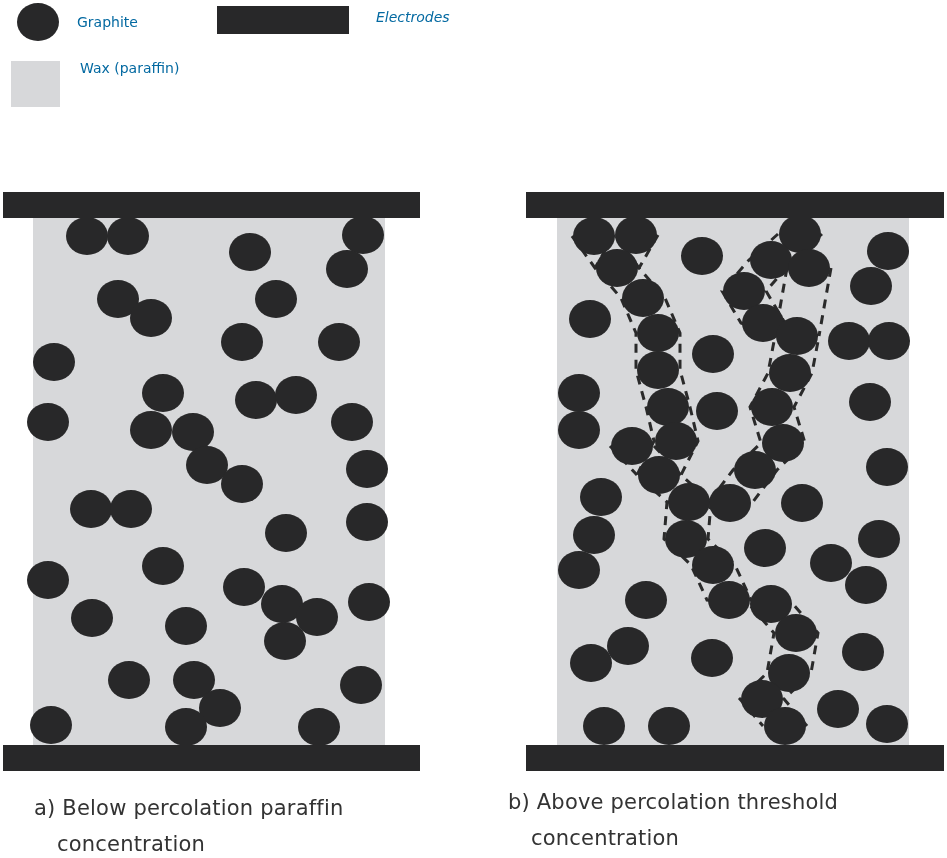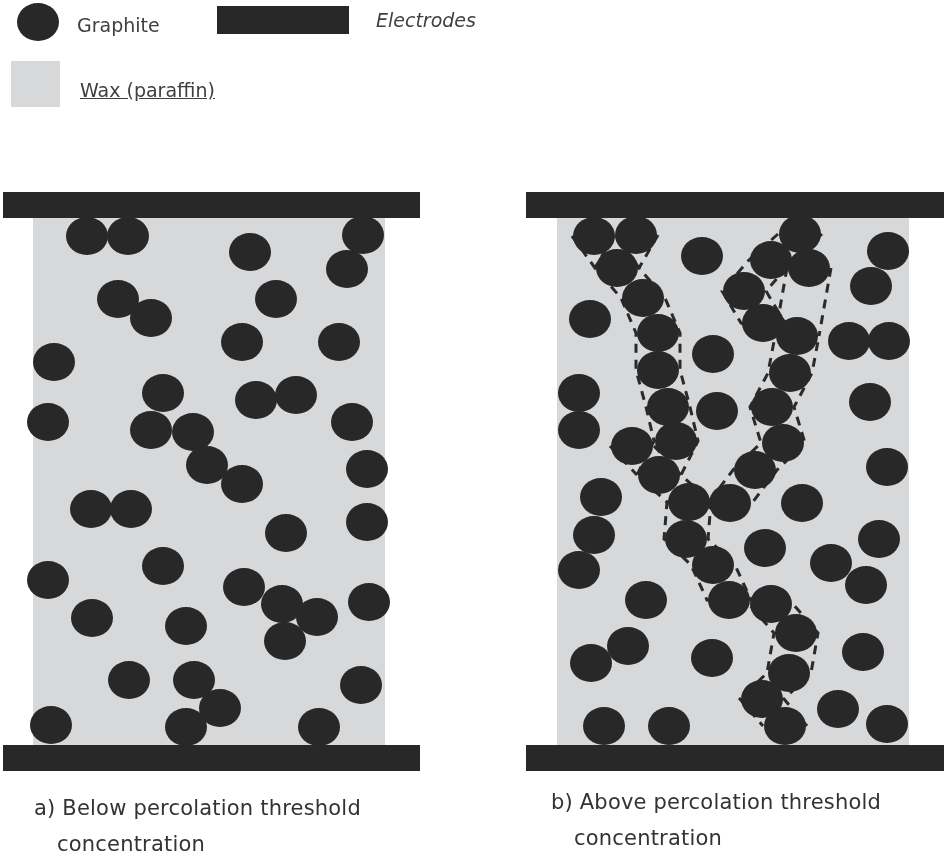--- a/index.html
+++ b/index.html
@@ -1,18 +1,18 @@
 <!DOCTYPE html>
 <html><head>
   <meta charset="utf-8">
   <style>
     html, body { margin: 0; padding: 0; background: #ffffff; }
     body { width: 947px; height: 858px; position: relative; overflow: hidden;
            font-family: "DejaVu Sans", "Liberation Sans", sans-serif; color: #2a2a2a; }
-    .legend-text { position: absolute; font-size: 19px; color: #404040; white-space: nowrap; }
+    .legend-text { position: absolute; font-size: 14px; color: #0369a1; white-space: nowrap; }
     .caption { position: absolute; font-size: 21px; color: #333; line-height: 36px; white-space: nowrap; letter-spacing: 0.2px; }
     svg { position: absolute; left: 0; top: 0; }
   </style>
 </head>
 <body>
 
 <svg id="diagram" width="947" height="858" viewBox="0 0 947 858" xmlns="http://www.w3.org/2000/svg">
 
   <g>
     <ellipse cx="38" cy="22" rx="21" ry="19" fill="#282829"></ellipse>
@@ -141,22 +141,22 @@
       <ellipse cx="669" cy="726" rx="21" ry="19" fill="#282829"></ellipse>
       <ellipse cx="785" cy="726" rx="21" ry="19" fill="#282829"></ellipse>
       <ellipse cx="887" cy="724" rx="21" ry="19" fill="#282829"></ellipse>
       <rect x="526" y="192" width="418" height="26" fill="#282829"></rect>
       <rect x="526" y="745" width="418" height="26" fill="#282829"></rect>
     </g>
 </svg>
 
 <div class="legend-text" style="left:77px; top:14px;">Graphite</div>
 <div class="legend-text" style="left:376px; top:9px;font-style:italic;">Electrodes</div>
-<div class="legend-text" style="left:80px; top:79px;text-decoration:underline;">Wax (paraffin)</div>
+<div class="legend-text" style="left:80px; top:60px;">Wax (paraffin)</div>
 
 <div class="caption" style="left:34px; top:790px;">
-  <div>a)  Below percolation  threshold</div>
+  <div>a)  Below percolation  paraffin</div>
   <div style="padding-left:23px;">concentration</div>
 </div>
-<div class="caption" style="left:551px; top:784px;">
+<div class="caption" style="left:508px; top:784px;">
   <div>b)  Above percolation  threshold</div>
   <div style="padding-left:23px;">concentration</div>
 </div>
 
 </body></html>

